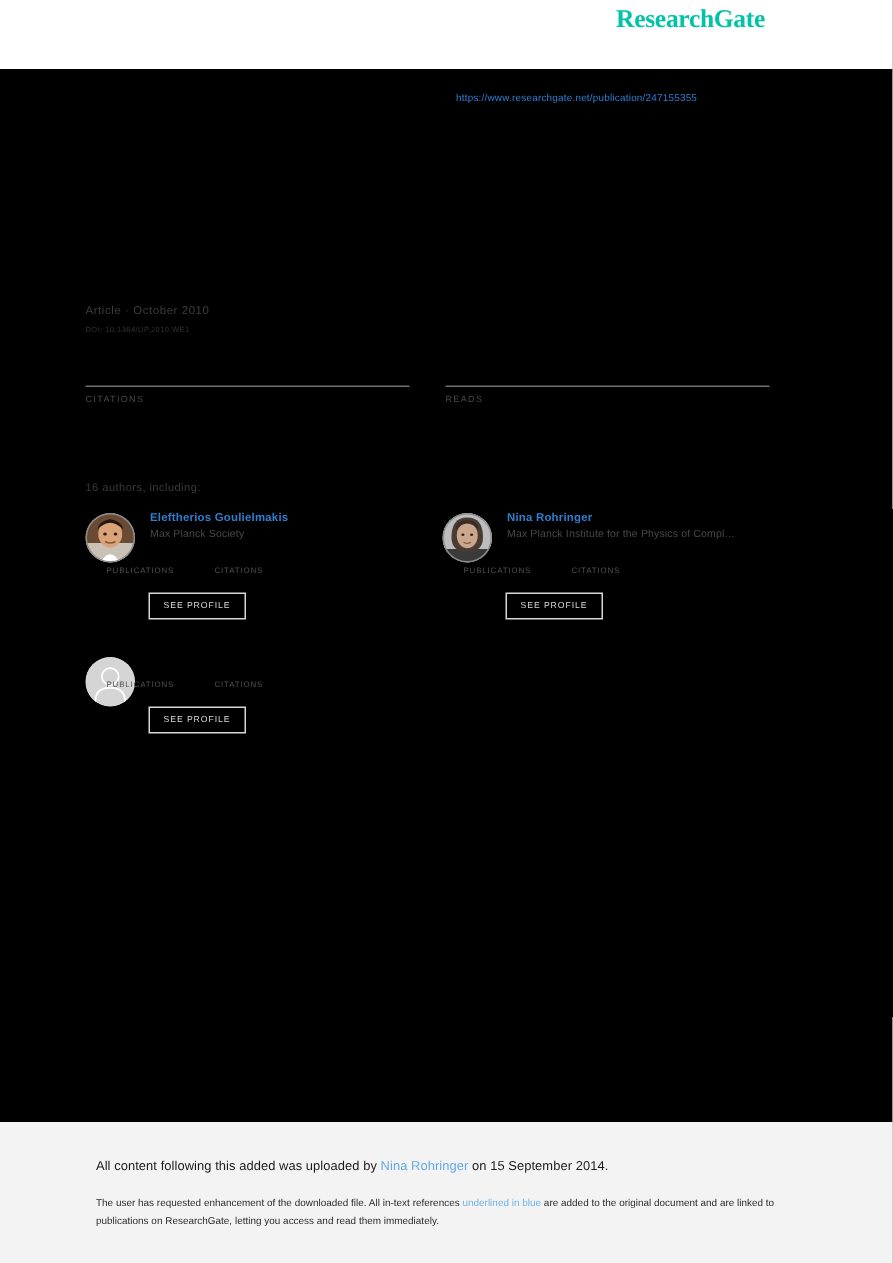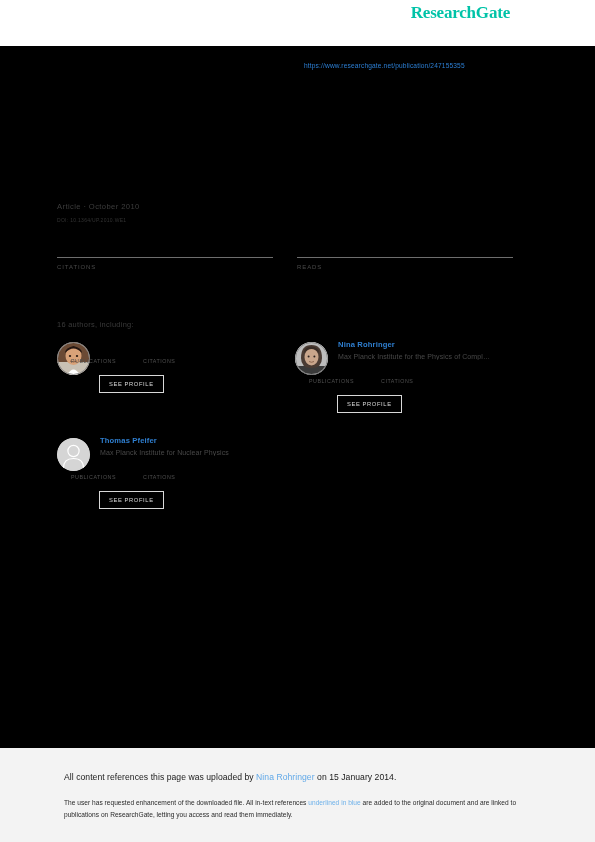--- a/index.html
+++ b/index.html
@@ -246,20 +246,24 @@
             <ellipse cx="16.5" cy="14" rx="8" ry="9" fill="#d9a278"></ellipse>
             <path d="M8 11 Q16.5 2 25 11 Q25 6 16.5 4 Q8 6 8 11Z" fill="#241611"></path>
             <ellipse cx="13" cy="14" rx="1.2" ry="1" fill="#2a1a12"></ellipse>
             <ellipse cx="20" cy="14" rx="1.2" ry="1" fill="#2a1a12"></ellipse>
             <path d="M13 19 Q16.5 21 20 19" stroke="#8a5a3c" stroke-width="1" fill="none"></path>
             <path d="M10 33 Q16.5 22 23 33 Z" fill="#ffffff"></path>
           </g>
           <circle cx="16.5" cy="16.5" r="16" fill="none" stroke="#8c8c8c" stroke-width="1"></circle>
         </svg>
       </div>
+      <div class="a-body">
+        <a class="a-name" href="#">Eleftherios Goulielmakis</a>
+        <div class="a-aff">Max Planck Society</div>
+      </div>
       <div class="a-stats">
         <div class="a-stat s0">
           <div class="a-stat-num"></div>
           <div class="a-stat-lab">PUBLICATIONS</div>
         </div>
         <div class="a-stat s1">
           <div class="a-stat-num"></div>
           <div class="a-stat-lab">CITATIONS</div>
         </div>
       </div>
@@ -309,39 +313,35 @@
     </div>
 
     <div class="author-card c2">
       <div class="av">
         <svg viewBox="0 0 33 33">
           <circle cx="16.5" cy="16.5" r="16.5" fill="#d5d5d5"></circle>
           <circle cx="16.5" cy="13" r="5.6" fill="none" stroke="#ffffff" stroke-width="1.2"></circle>
           <path d="M6.5 30 Q6.5 20.5 16.5 20.5 Q26.5 20.5 26.5 30" fill="none" stroke="#ffffff" stroke-width="1.2"></path>
         </svg>
       </div>
-      <div class="a-body">
-        <a class="a-name" href="#">Thomas Pfeifer</a>
-        <div class="a-aff">Max Planck Institute for Nuclear Physics</div>
-      </div>
       <div class="a-stats">
         <div class="a-stat s0">
           <div class="a-stat-num"></div>
           <div class="a-stat-lab">PUBLICATIONS</div>
         </div>
         <div class="a-stat s1">
           <div class="a-stat-num"></div>
           <div class="a-stat-lab">CITATIONS</div>
         </div>
       </div>
       <div class="sp-wrap">
         <button class="see-profile">SEE PROFILE</button>
       </div>
     </div>
 
   </div>
 
   <div class="footer">
-    <div class="f-line1"><span>All content references this page was uploaded by </span><a href="#">Nina Rohringer</a><span> on 15 January 2014.</span></div>
+    <div class="f-line1"><span>All content following this added was uploaded by </span><a href="#">Nina Rohringer</a><span> on 15 September 2014.</span></div>
     <div class="f-para"><span>The user has requested enhancement of the downloaded file. All in-text references </span><a href="#">underlined in blue</a><span> are added to the original document and are linked to publications on ResearchGate, letting you access and read them immediately.</span></div>
   </div>
 
 </div>
 
 </body></html>

